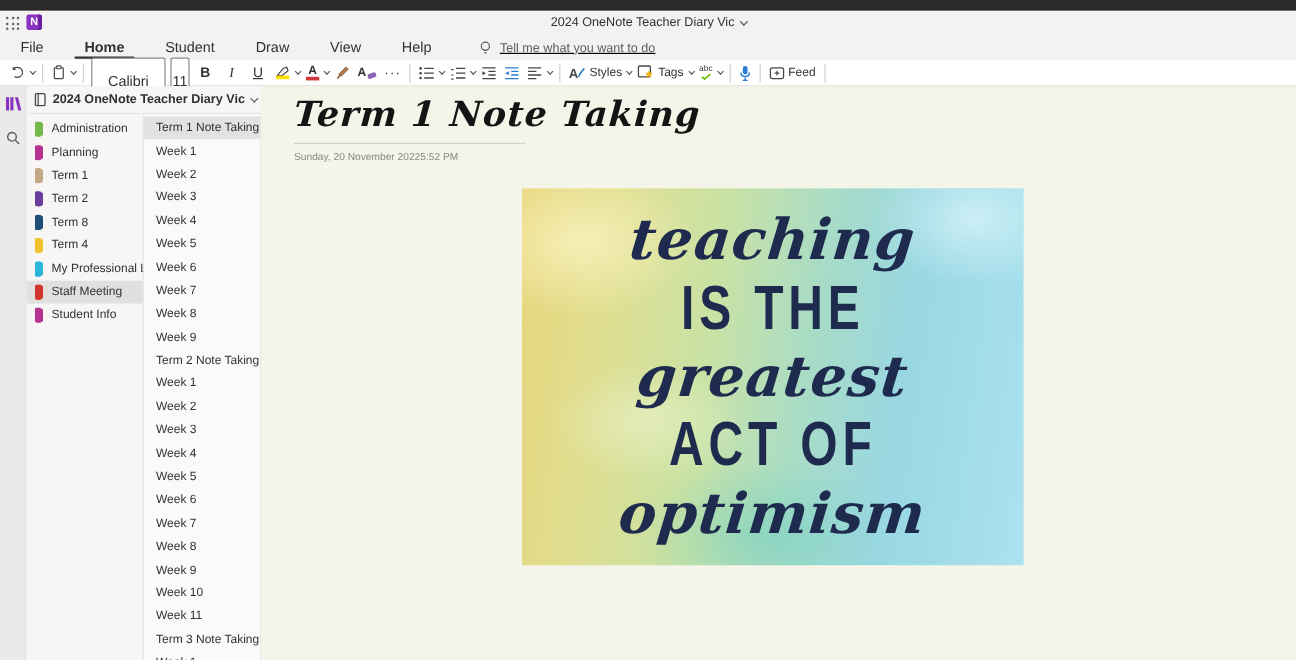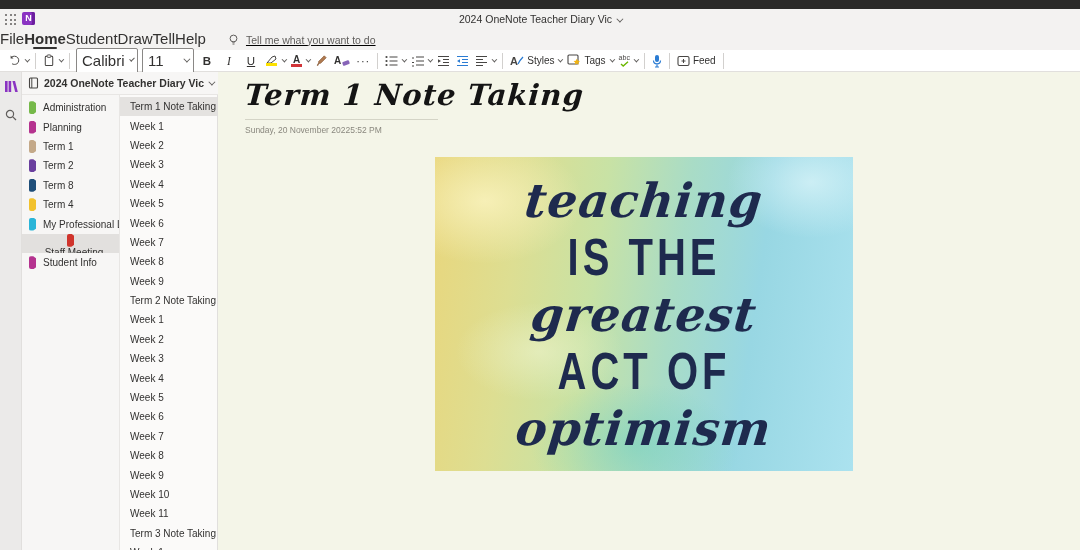--- a/index.html
+++ b/index.html
@@ -19,40 +19,40 @@
     border-radius:2px; color:#fff; font-size:9px; font-weight:bold; text-align:center; line-height:13px;
     box-shadow:inset -3px 0 0 #6b1f9e; cursor:pointer; }
   .doc-title { position:absolute; left:0; top:4px; width:1080px; text-align:center;
     font-size:10.5px; color:#323130; }
   .chev { display:inline-block; width:5px; height:5px; border-right:1px solid #605e5c;
     border-bottom:1px solid #605e5c; transform:rotate(45deg) translateY(-2px); margin-left:4px; }
 
   
   .menubar { position:absolute; left:0; top:30px; width:1080px; height:20px; background:#f3f2f1;
     display:flex; align-items:center; }
-  .menu-item { font-size:15px; color:#323130; padding:0 0; height:20px; line-height:18px;
+  .menu-item { font-size:12px; color:#323130; padding:0 17px; height:20px; line-height:18px;
     cursor:pointer; position:relative; white-space:nowrap; }
   .menu-item.active { font-weight:bold; }
   .menu-item.active::after { content:""; position:absolute; left:9px; right:9px; bottom:1px;
     height:2px; background:#323130; border-radius:1px; }
   .tellme { display:flex; margin-left:22px; cursor:text;text-decoration:underline; }
   .tellme .bulb { margin-right:7px; }
   .tellme span.txt { font-size:10.5px; color:#605e5c; }
 
   
   .ribbon { position:absolute; left:0; top:50px; width:1080px; height:22px; background:#fff;
     border-bottom:1px solid #e1dfdd; display:flex; align-items:center; padding-left:5px; }
   .rb { display:flex; align-items:center; height:18px; padding:0 3px; border-radius:2px; cursor:pointer; }
   .rb .chev { width:4px; height:4px; margin-left:3px; }
   .rb-divider { width:1px; height:16px; background:#d2d0ce; margin:0 4px; }
   .combo { display:flex; align-items:center; justify-content:space-between;
-    border:1px solid #8a8886; border-radius:2px; height:17px; font-size:15px; color:#323130;
-    padding:12px 5px; margin:0 2px; background:#fff; cursor:pointer; }
+    border:1px solid #8a8886; border-radius:2px; height:17px; font-size:12px; color:#323130;
+    padding:12px 5px; margin:0 2px; background:#fff; cursor:pointer;flex-direction:column; }
   .combo.font-name { width:62px; }
-  .combo.font-size { width:52px; }
+  .combo.font-size { width:16px; }
   .txt-btn { font-size:11.5px; color:#323130; width:16px; text-align:center; }
   .b-bold { font-weight:bold; }
   .b-italic { font-style:italic; font-family:"Liberation Serif", serif; }
   .b-under { text-decoration:underline; }
   .colorbar { display:block; width:11px; height:3px; margin-top:-1px; }
   .stack { display:flex; flex-direction:column; align-items:center; }
   .rb-label { font-size:10px; color:#323130; margin-left:3px; white-space:nowrap;text-align:right; }
   .ellipsis { font-size:11px; color:#323130; letter-spacing:1px; }
   svg.ic { display:block; }
 
@@ -64,21 +64,21 @@
 
   .navpanel { width:196px; display:flex; flex-direction:column; background:#f7f6f5; }
   .nb-header { height:23px; display:flex; align-items:center; padding-left:6px;
     border-bottom:1px solid #e8e6e4; background:#f7f6f5; cursor:pointer; }
   .nb-header .nb-title { font-size:10.5px; font-weight:bold; color:#323130; margin-left:5px; white-space:nowrap; }
   .nav-cols { flex:1; display:flex; overflow:hidden;justify-content:space-between; }
   .sections-col { width:98px; background:#f7f6f5; border-right:1px solid #e8e6e4; padding-top:3px; }
   .pages-col { width:98px; background:#fbfaf9; border-right:1px solid #e1dfdd; padding-top:2px; }
 
   .section-row { height:19.4px; display:flex; align-items:center; padding-left:7px; cursor:pointer; }
-  .section-row.selected { background:#e2e0de;flex-direction:column; }
+  .section-row.selected { background:#e2e0de; }
   .section-tab { width:7px; height:13px; margin-right:7px; flex:0 0 auto;
     clip-path:polygon(0 0, 62% 0, 100% 14%, 100% 86%, 62% 100%, 0 100%); border-radius:2px; }
   .section-label { font-size:10px; color:#323130; white-space:nowrap; overflow:hidden; max-width:78px; }
 
   .page-row { height:19.4px; display:flex; align-items:center; padding-left:10px; cursor:pointer; }
   .page-row.selected { background:#e4e2e0; }
   .page-label { font-size:10px; color:#323130; white-space:nowrap; }
 
   
   .content { flex:1; position:relative; background:#f4f5e8; overflow:hidden; }
@@ -128,21 +128,21 @@
       <span>2024 OneNote Teacher Diary Vic</span><span class="chev"></span>
     </div>
   </div>
 
   <div class="menubar">
     <div id="menu-items" style="display:flex;">
         <div class="menu-item">File</div>
         <div class="menu-item active">Home</div>
         <div class="menu-item">Student</div>
         <div class="menu-item">Draw</div>
-        <div class="menu-item">Tell</div>
+        <div class="menu-item">View</div>
         <div class="menu-item">Help</div>
       </div>
     <div class="tellme">
       <svg class="bulb" width="11" height="13" viewBox="0 0 11 13">
         <circle cx="5.5" cy="4.5" r="3.4" fill="none" stroke="#605e5c" stroke-width="1"></circle>
         <path d="M4 8h3M4.5 10h2" stroke="#605e5c" stroke-width="1" fill="none"></path>
       </svg>
       <span class="txt">Tell me what you want to do</span>
     </div>
   </div>

